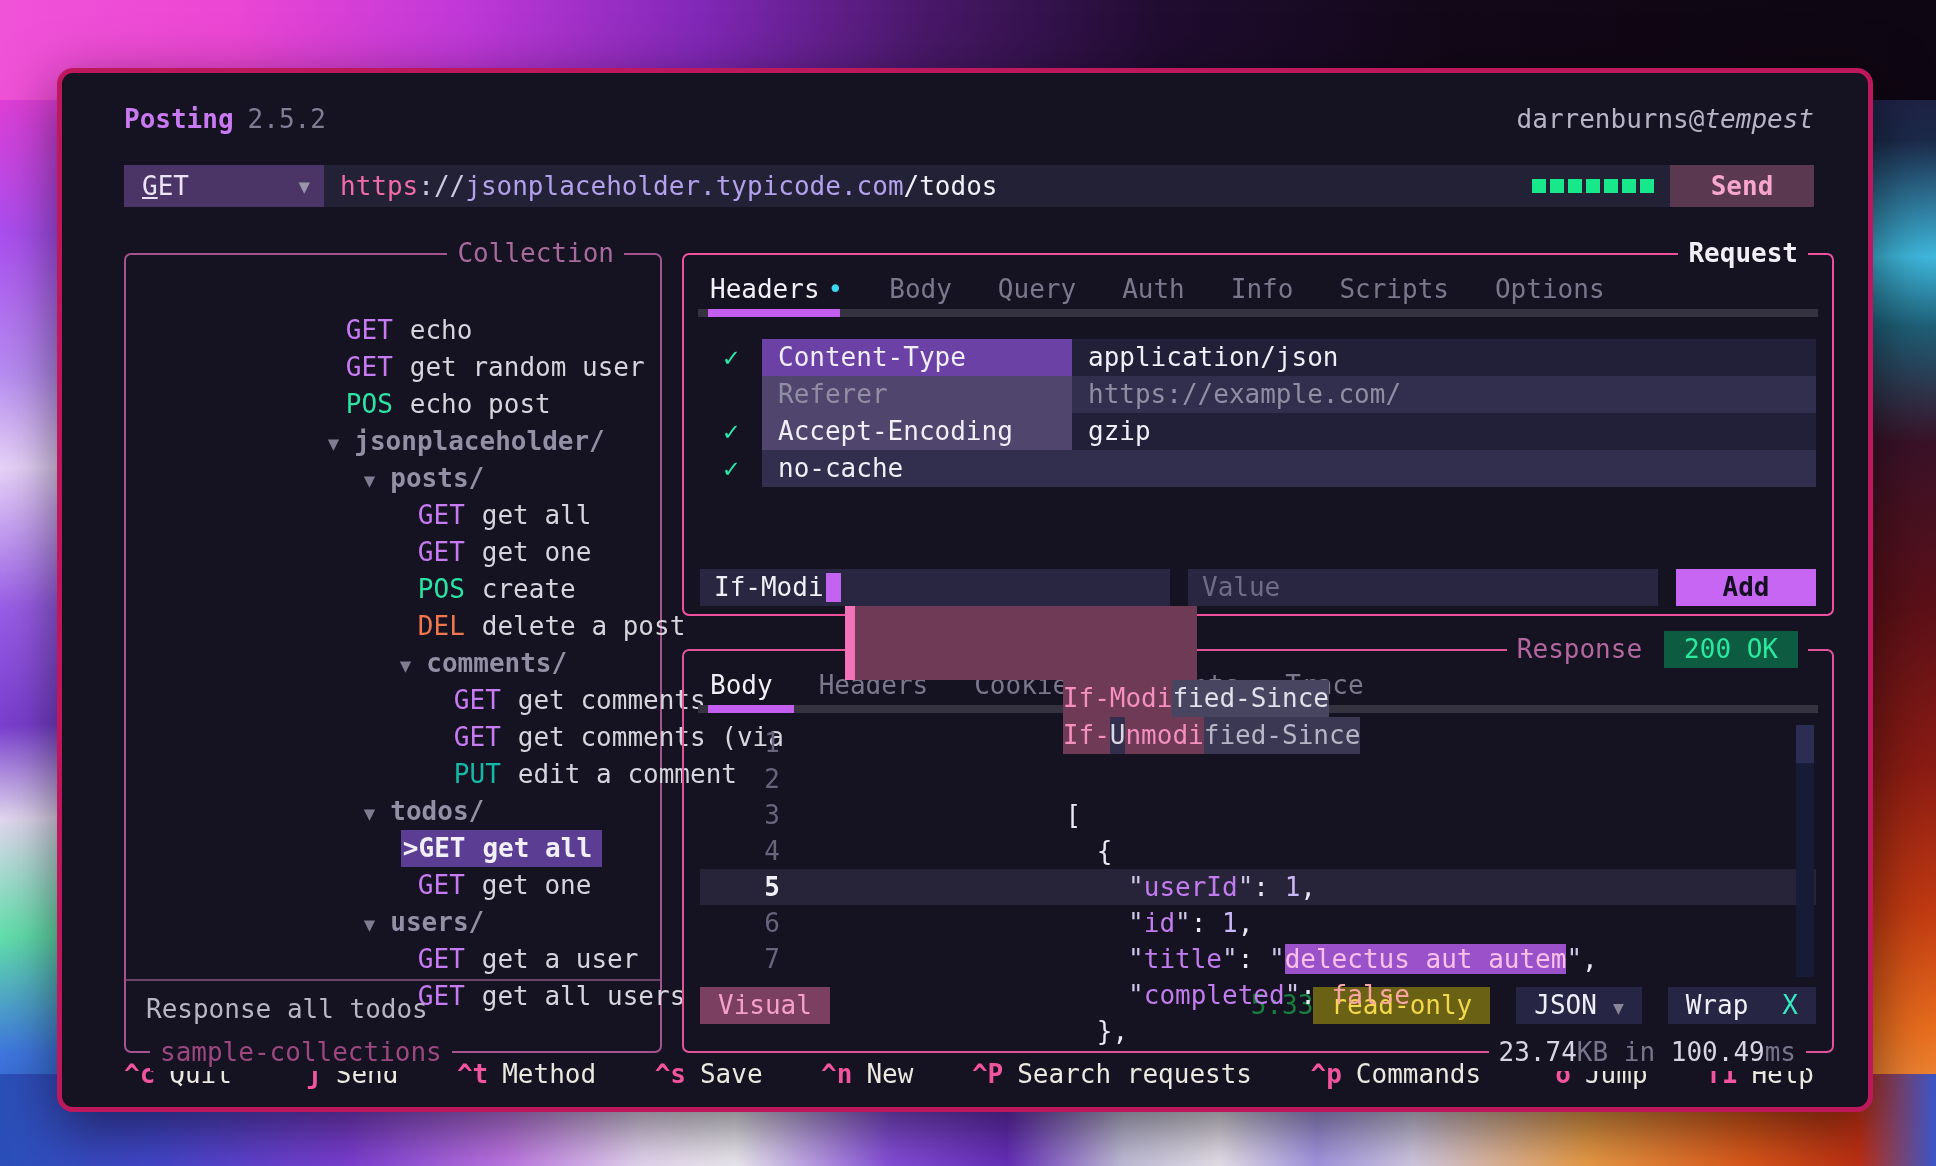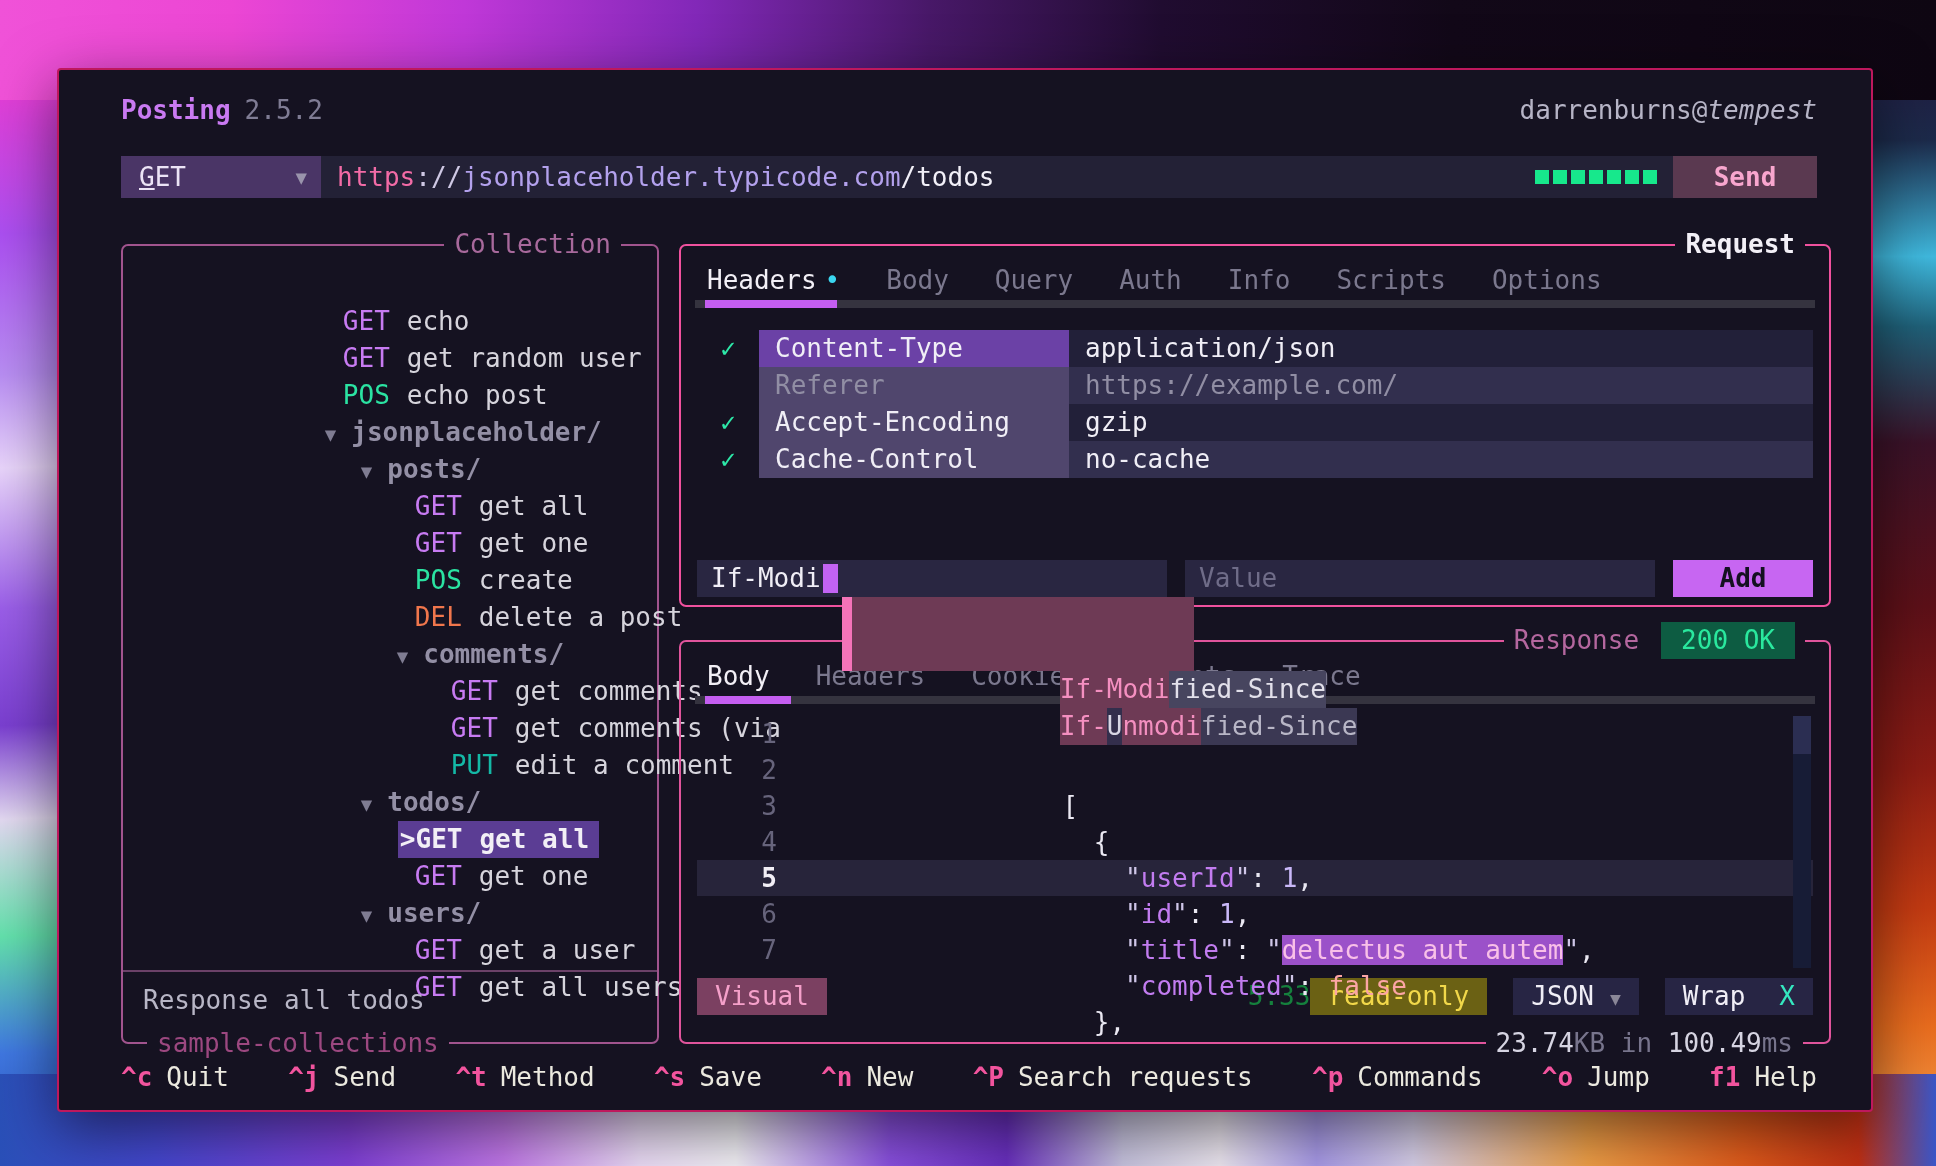--- a/index.html
+++ b/index.html
@@ -12,23 +12,23 @@
     background:linear-gradient(178deg,#f049c8 0%,#e23ed6 8%,#ab4ff0 20%,#b88df2 32%,#e8d4fa 40%,#9a5ee8 52%,#7a3fd0 62%,#e2d8f0 70%,#63e0ac 80%,#3f77e0 90%,#2a50b8 100%)}
   .bg-right{right:0;top:0;bottom:0;width:130px;
     background:linear-gradient(180deg,#240f38 0%,#1c2a4a 12%,#3fb8dd 22%,#1f6078 28%,#3a1228 38%,#5c1018 52%,#8c1c14 66%,#c23a12 78%,#e86c1e 88%,#f08c3a 94%,#3a56c8 100%)}
   .bg-top{left:0;right:0;top:0;height:100px;
     background:linear-gradient(90deg,#f052d8 0%,#ec46d4 12%,#c038d8 24%,#8228b8 36%,#481868 48%,#200c30 60%,#120818 75%,#0e0612 100%)}
   .bg-bottom{left:0;right:0;bottom:0;height:92px;
     background:linear-gradient(90deg,#2a50b8 0%,#4548d0 8%,#8040d8 18%,#c278ea 26%,#ecdcf8 33%,#f4f2f8 38%,#8a50e0 46%,#6a30c0 52%,#c8c4e0 58%,#eee8f2 63%,#a89ae8 68%,#d8d0ea 73%,#f0a048 82%,#e25c1c 90%,#c03014 96%,#3a56c8 100%)}
 
   
   .window{position:absolute;z-index:5;left:57px;top:68px;width:1816px;height:1044px;
-    background:#151221;border:2px solid #be185d;border-radius:4px;
+    background:#151221;border:5px solid #be185d;border-radius:16px;
     box-shadow:0 18px 60px rgba(0,0,0,.55);
-    padding:20px 54px 14px 62px;display:flex;flex-direction:column}
+    padding:26px 54px 14px 62px;display:flex;flex-direction:column}
 
   
   .titlebar{display:flex;justify-content:space-between;align-items:center;height:40px}
   .app-name{font-weight:bold;color:#c97af2}
   .app-version{color:#7f7c94;margin-left:14px}
   .userhost{color:#b6b4c6}
   .userhost .host{font-style:italic}
 
   
   .url-row{display:flex;margin-top:26px;height:42px}
@@ -289,21 +289,20 @@
               <span class="h-key dim">Referer</span>
               <span class="h-val v-light dim">https://example.com/</span>
             </div>
             <div class="h-row">
               <span class="h-check">✓</span>
               <span class="h-key">Accept-Encoding</span>
               <span class="h-val v-dark">gzip</span>
             </div>
             <div class="h-row">
               <span class="h-check">✓</span>
-              <span class="h-key">Cache-Control</span>
               <span class="h-val v-light">no-cache</span>
             </div>
           </div>
 
         <div class="add-row">
           <div class="key-input"><span>If-Modi</span><span class="cursor"></span></div>
           <div class="val-input"><span class="placeholder">Value</span></div>
           <div class="add-btn">Add</div>
         </div>
       </div>

